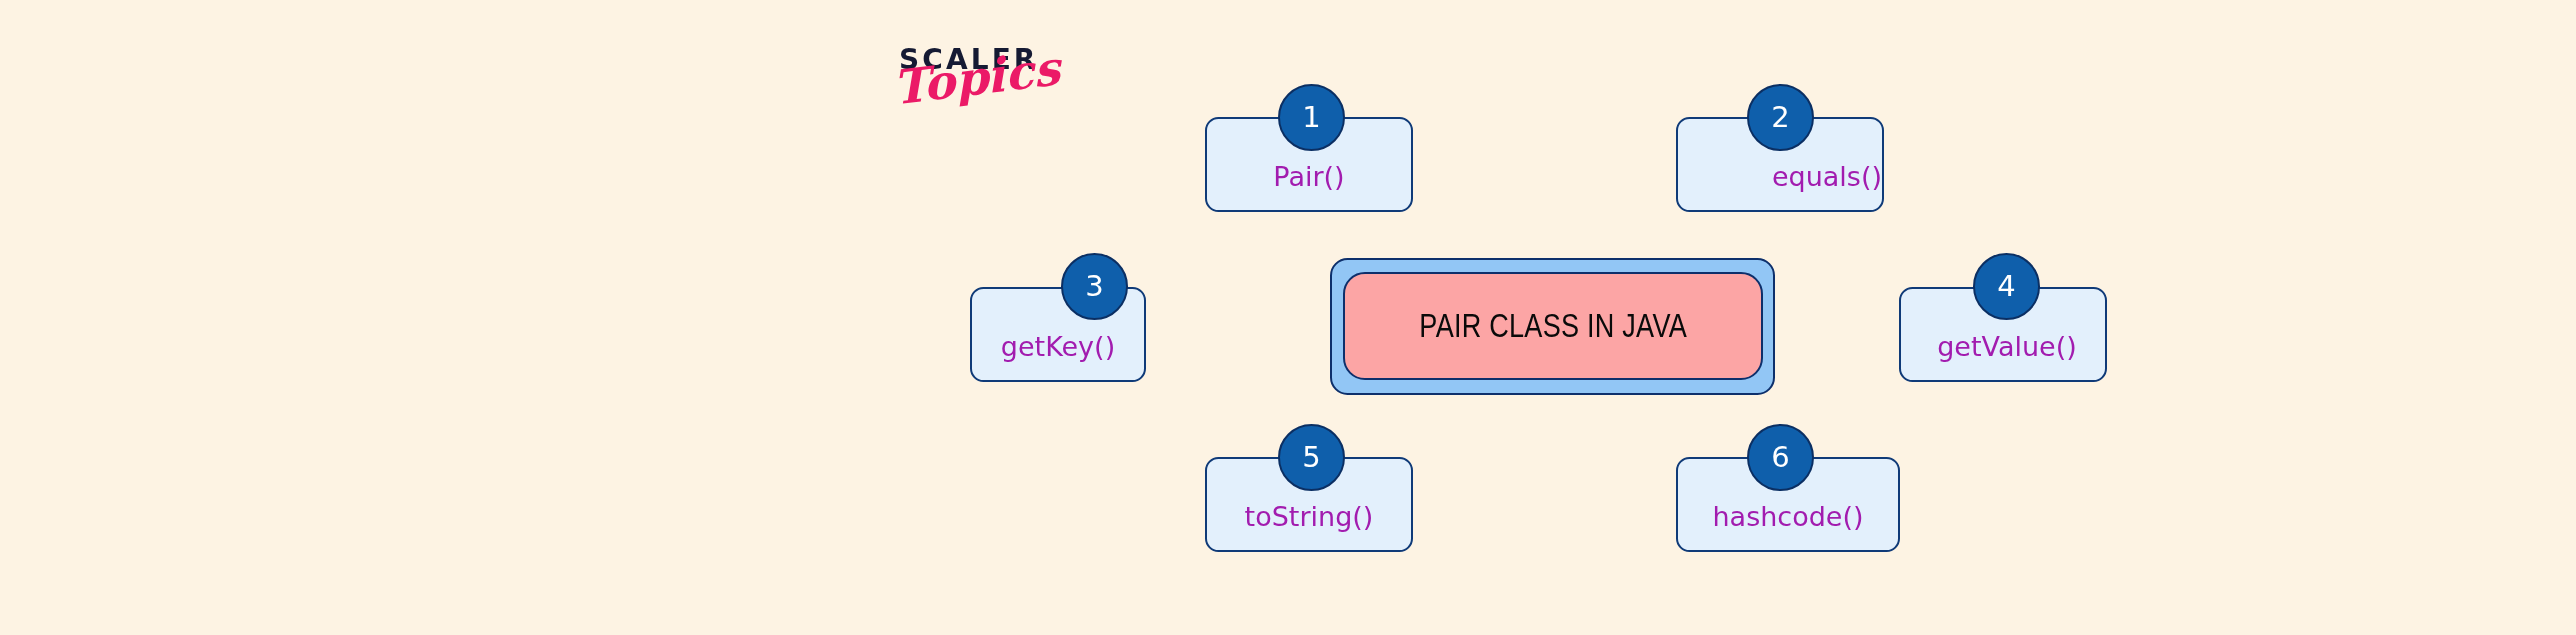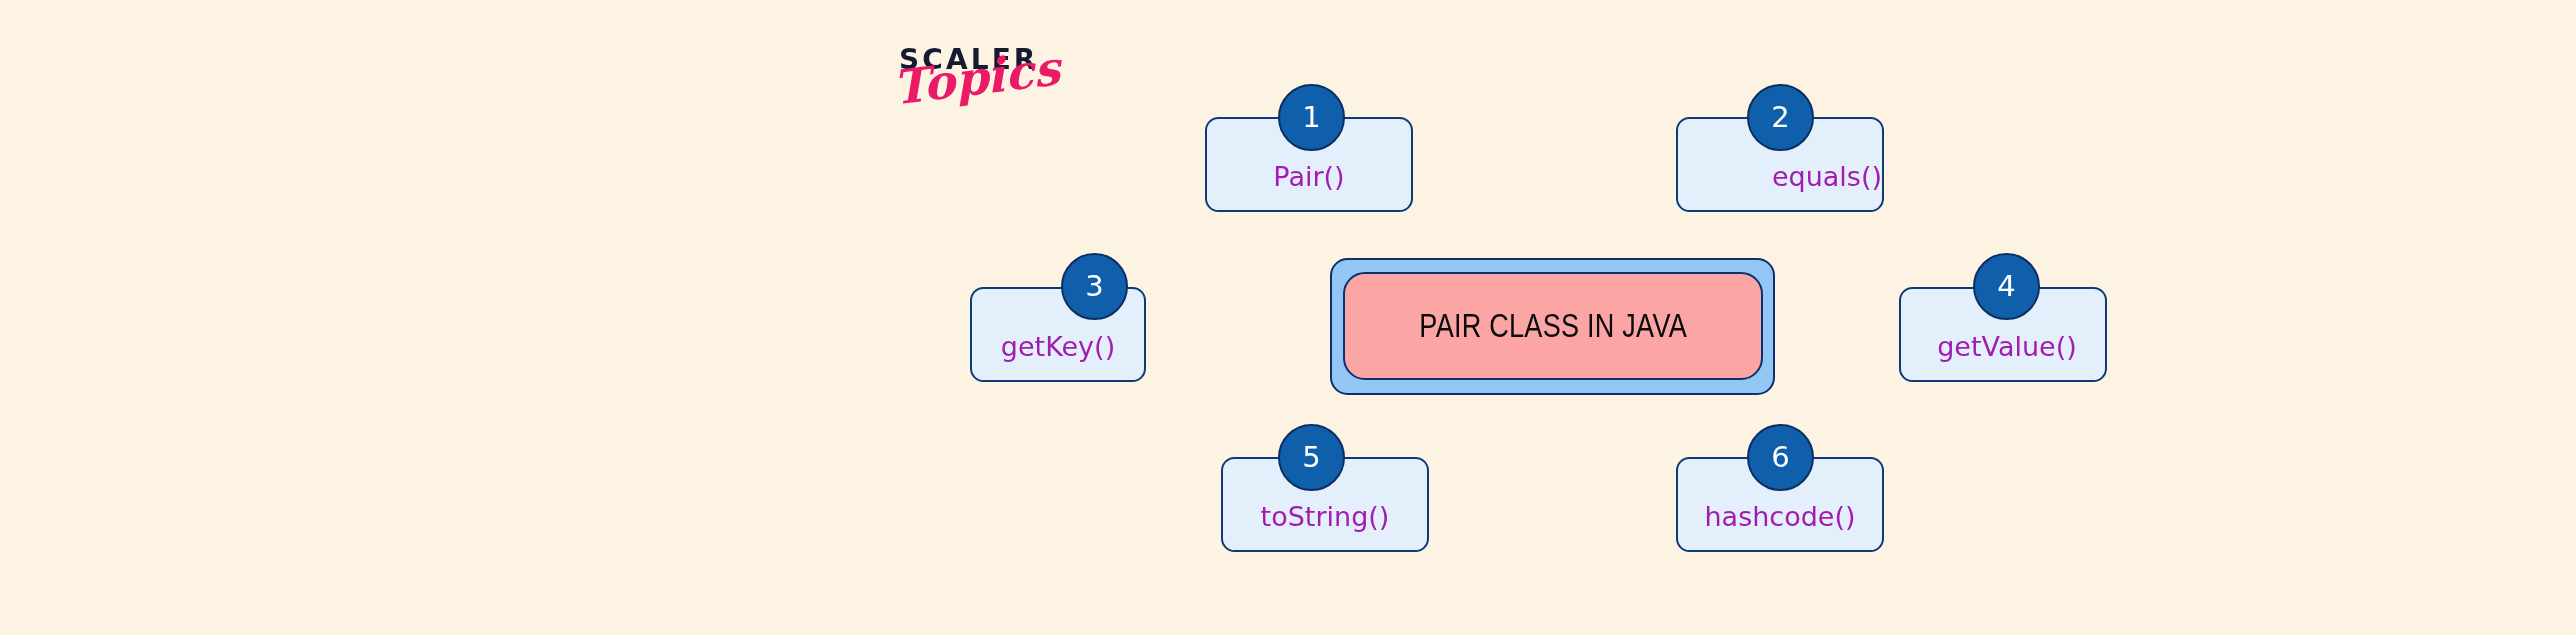--- a/index.html
+++ b/index.html
@@ -148,24 +148,24 @@
       </div>
       <div class="badge" style="left: 1747px; top: 84px;">2</div>
       <div class="node" style="left: 934px; top: 287px; width: 176px; height: 95px; margin-left: 36px;">
         <span class="node-label">getKey()</span>
       </div>
       <div class="badge" style="left: 1061px; top: 253px;">3</div>
       <div class="node" style="left: 1899px; top: 287px; width: 208px; height: 95px; padding-left: 8px;">
         <span class="node-label">getValue()</span>
       </div>
       <div class="badge" style="left: 1973px; top: 253px;">4</div>
-      <div class="node" style="left: 1205px; top: 457px; width: 208px; height: 95px; margin-left: 16px;">
+      <div class="node" style="left: 1205px; top: 457px; width: 208px; height: 95px;">
         <span class="node-label">toString()</span>
       </div>
       <div class="badge" style="left: 1278px; top: 424px;">5</div>
-      <div class="node" style="left: 1676px; top: 457px; width: 208px; height: 95px;">
+      <div class="node" style="left: 1676px; top: 457px; width: 224px; height: 95px;">
         <span class="node-label">hashcode()</span>
       </div>
       <div class="badge" style="left: 1747px; top: 424px;">6</div>
     </div>
 
 </div>
 
 
 </body></html>

